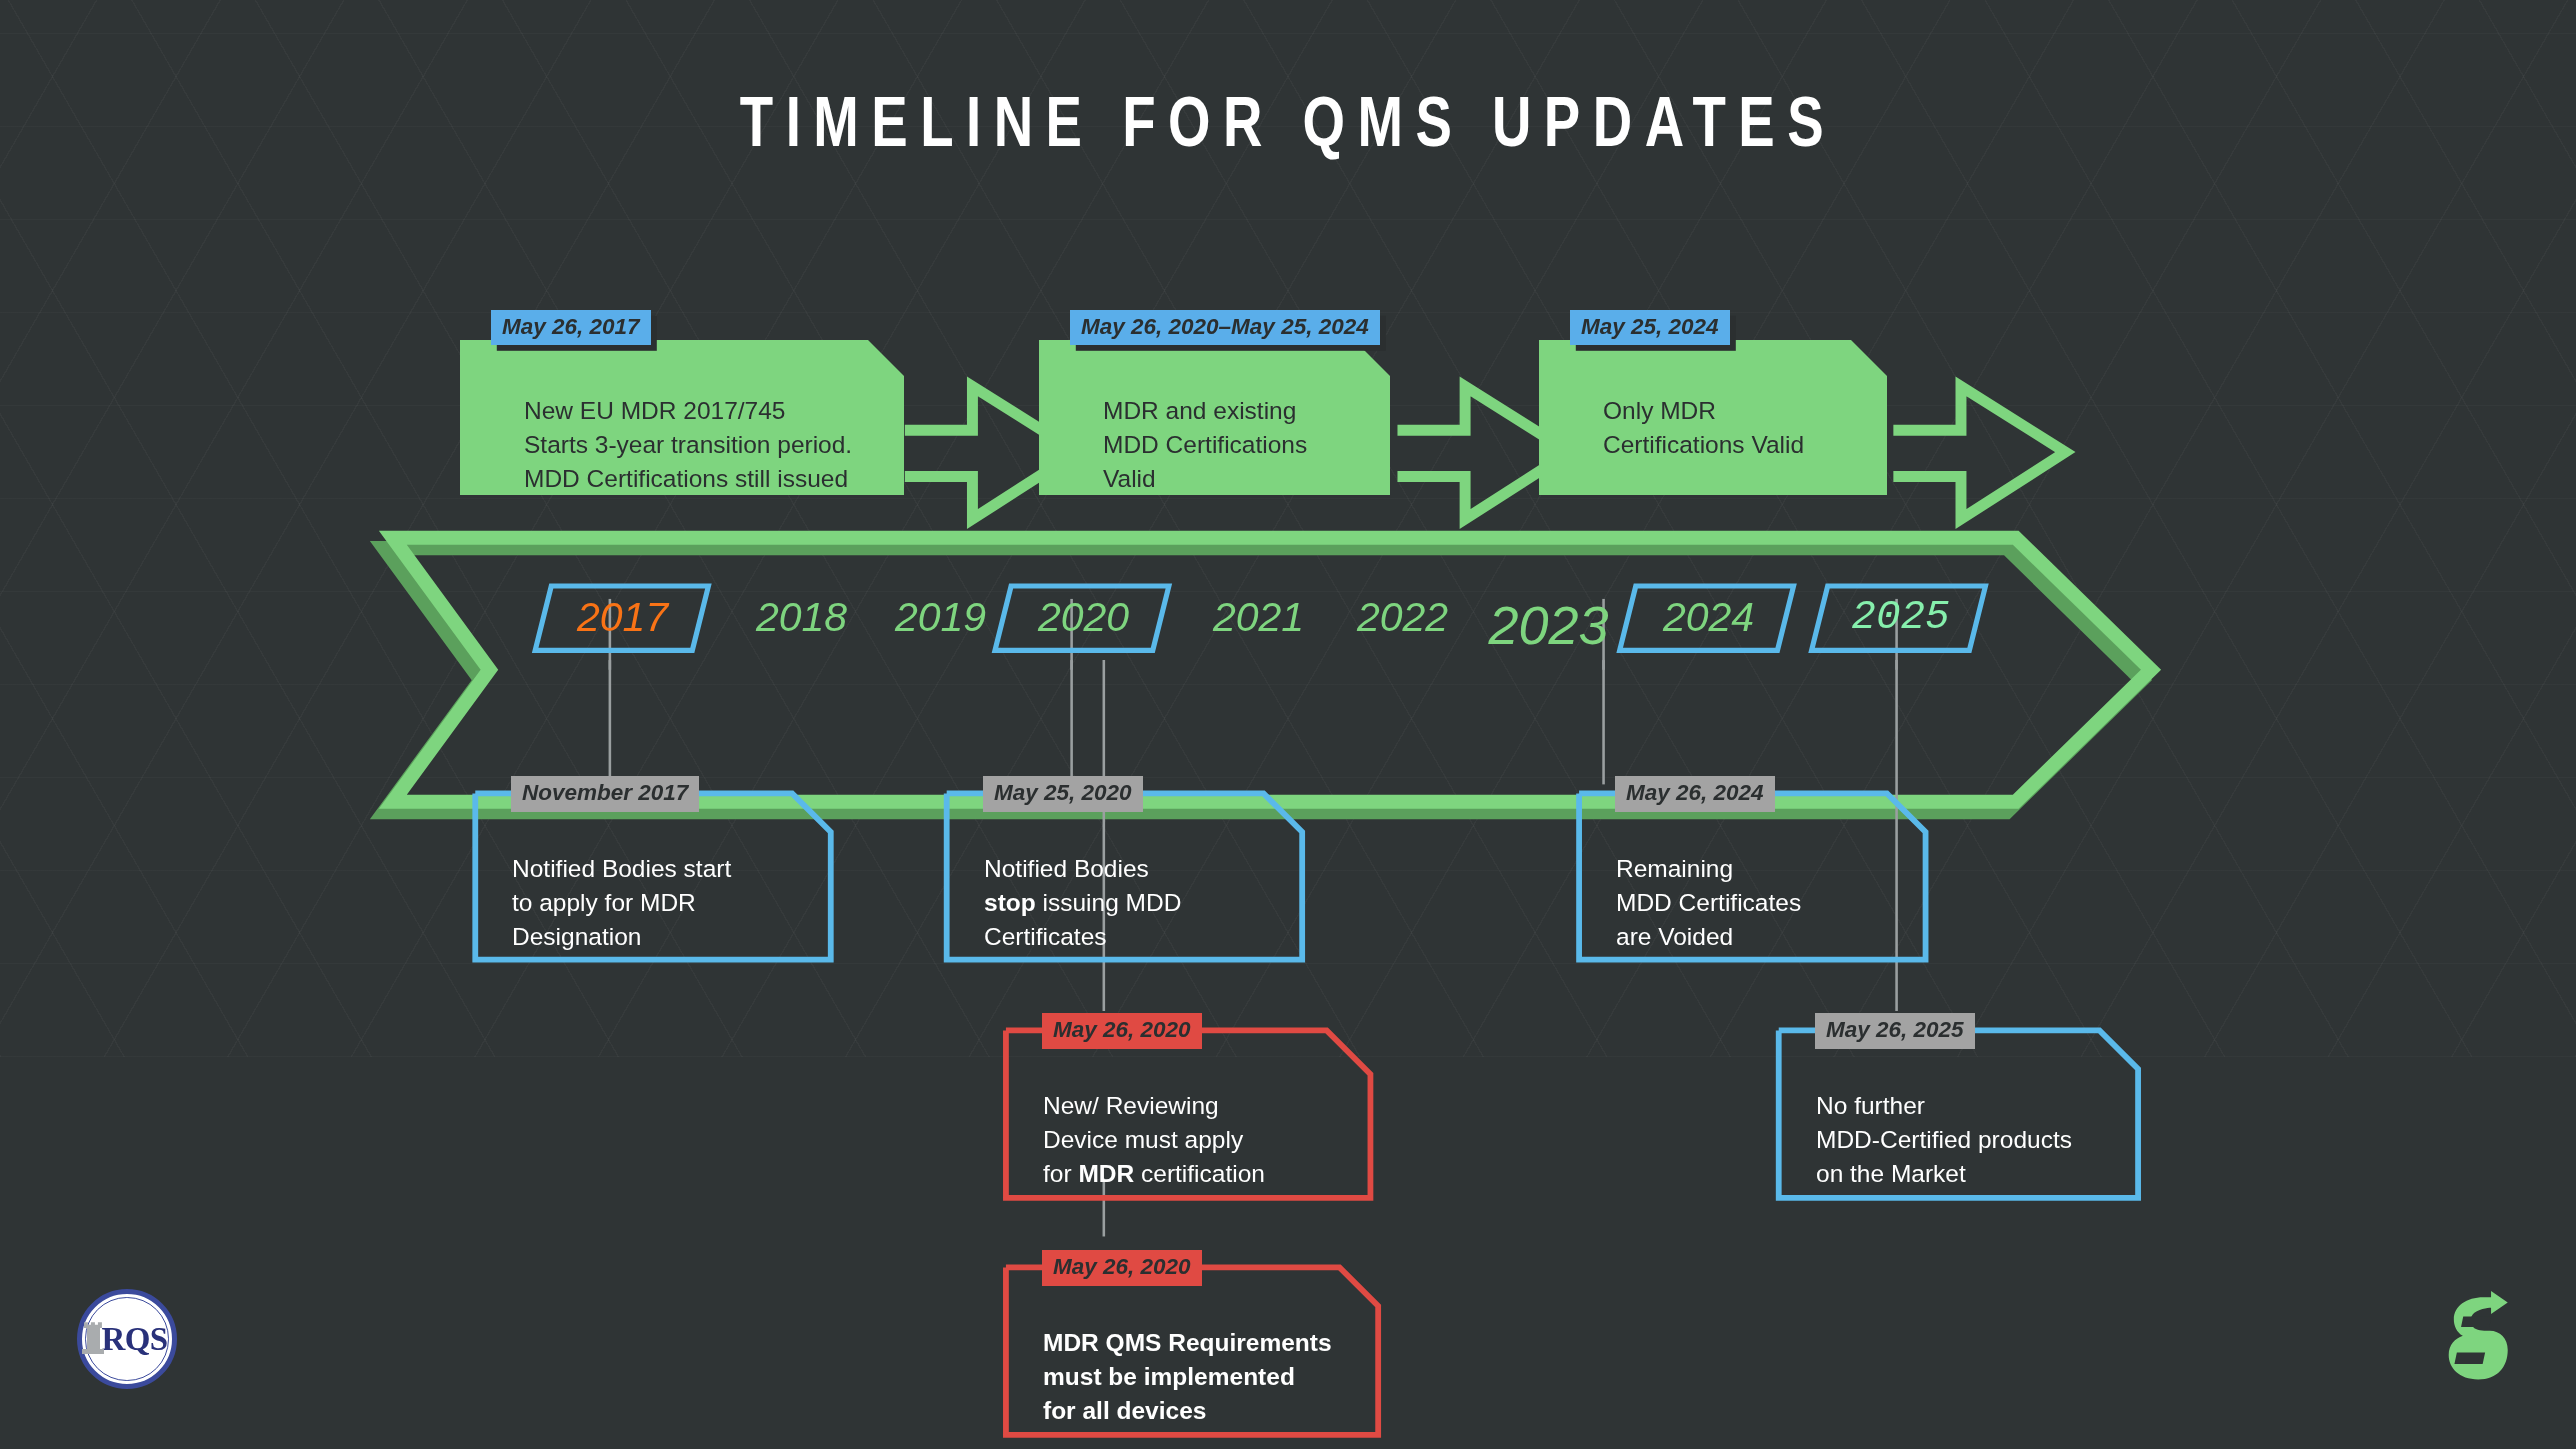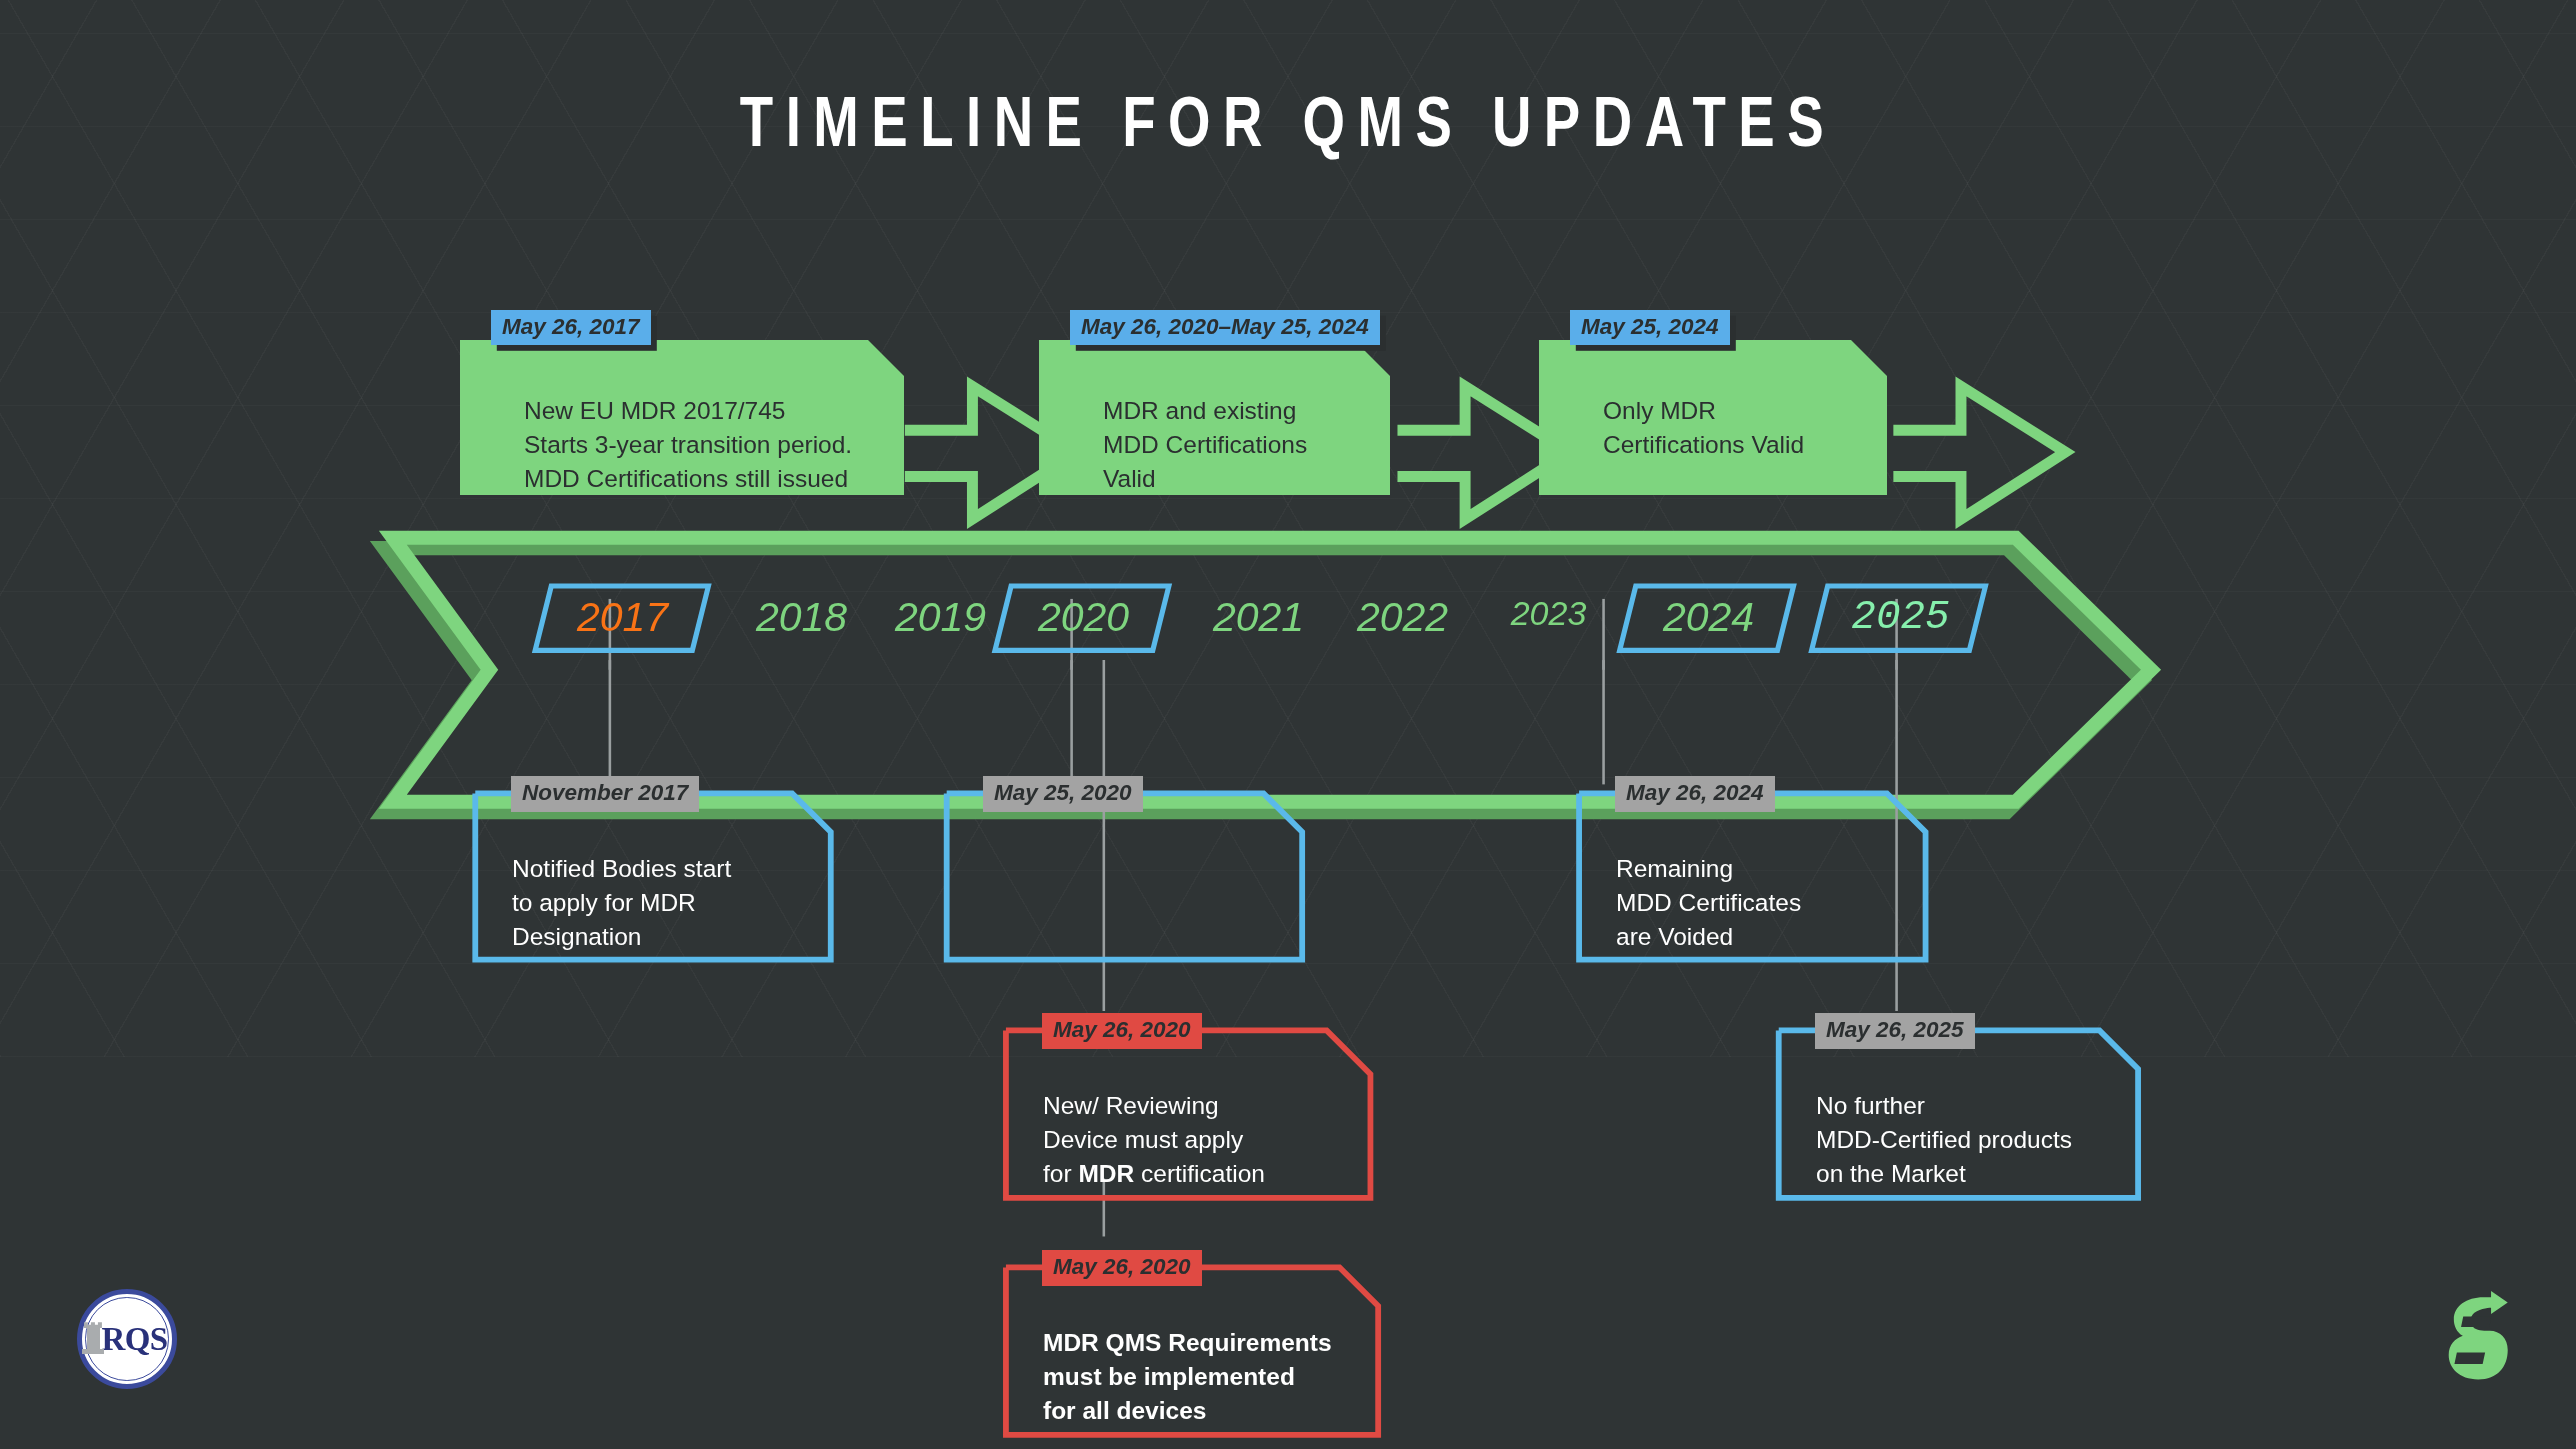--- a/index.html
+++ b/index.html
@@ -176,21 +176,21 @@
     </svg>
   </div>
 
   <div>
     <div style="position:absolute;left:542px;top:594px;width:161px;text-align:center;font-size:41px;font-style:italic;color:#f97316;font-family:'Liberation Sans Narrow','Liberation Sans',sans-serif;">2017</div>
     <div style="position:absolute;left:734px;top:594px;width:135px;text-align:center;font-size:41px;font-style:italic;color:#7ed57f;font-family:'Liberation Sans Narrow','Liberation Sans',sans-serif;">2018</div>
     <div style="position:absolute;left:873px;top:594px;width:135px;text-align:center;font-size:41px;font-style:italic;color:#7ed57f;font-family:'Liberation Sans Narrow','Liberation Sans',sans-serif;">2019</div>
     <div style="position:absolute;left:1003px;top:594px;width:161px;text-align:center;font-size:41px;font-style:italic;color:#7ed57f;font-family:'Liberation Sans Narrow','Liberation Sans',sans-serif;">2020</div>
     <div style="position:absolute;left:1191px;top:594px;width:135px;text-align:center;font-size:41px;font-style:italic;color:#7ed57f;font-family:'Liberation Sans Narrow','Liberation Sans',sans-serif;">2021</div>
     <div style="position:absolute;left:1335px;top:594px;width:135px;text-align:center;font-size:41px;font-style:italic;color:#7ed57f;font-family:'Liberation Sans Narrow','Liberation Sans',sans-serif;">2022</div>
-    <div style="position:absolute;left:1481px;top:594px;width:135px;text-align:center;font-size:34px;font-style:italic;color:#7ed57f;font-family:'Liberation Sans Narrow','Liberation Sans',sans-serif;">2023</div>
+    <div style="position:absolute;left:1481px;top:594px;width:135px;text-align:center;font-size:54px;font-style:italic;color:#7ed57f;font-family:'Liberation Sans Narrow','Liberation Sans',sans-serif;">2023</div>
     <div style="position:absolute;left:1628px;top:594px;width:161px;text-align:center;font-size:41px;font-style:italic;color:#7ed57f;font-family:'Liberation Sans Narrow','Liberation Sans',sans-serif;">2024</div>
     <div style="position:absolute;left:1820px;top:594px;width:161px;text-align:center;font-size:41px;font-style:italic;color:#86efac;font-family:Liberation Mono, monospace;">2025</div>
   </div>
 
   <div class="card green" style="left:460px;top:340px;width:444px;height:155px;">
     <div class="plate"></div>
     <div class="date-tag">May 26, 2017</div>
     <div class="body-text">New EU MDR 2017/745
 Starts 3-year transition period.
 MDD Certifications still issued</div>
@@ -213,20 +213,23 @@
 
   <div class="card outline blue" style="left:475px;top:793px;width:355px;height:166px;">
     <div class="date-tag">November 2017</div>
     <div class="body-text"><span>Notified Bodies start
 to apply for MDR
 Designation</span></div>
   </div>
 
   <div class="card outline blue" style="left:947px;top:793px;width:355px;height:166px;">
     <div class="date-tag">May 25, 2020</div>
+    <div class="body-text"><span>Notified Bodies
+</span><b>stop</b><span> issuing MDD
+Certificates</span></div>
   </div>
 
   <div class="card outline blue" style="left:1579px;top:793px;width:346px;height:166px;">
     <div class="date-tag">May 26, 2024</div>
     <div class="body-text"><span>Remaining
 MDD Certificates
 are Voided</span></div>
   </div>
 
   <div class="card outline red" style="left:1006px;top:1030px;width:365px;height:167px;">

